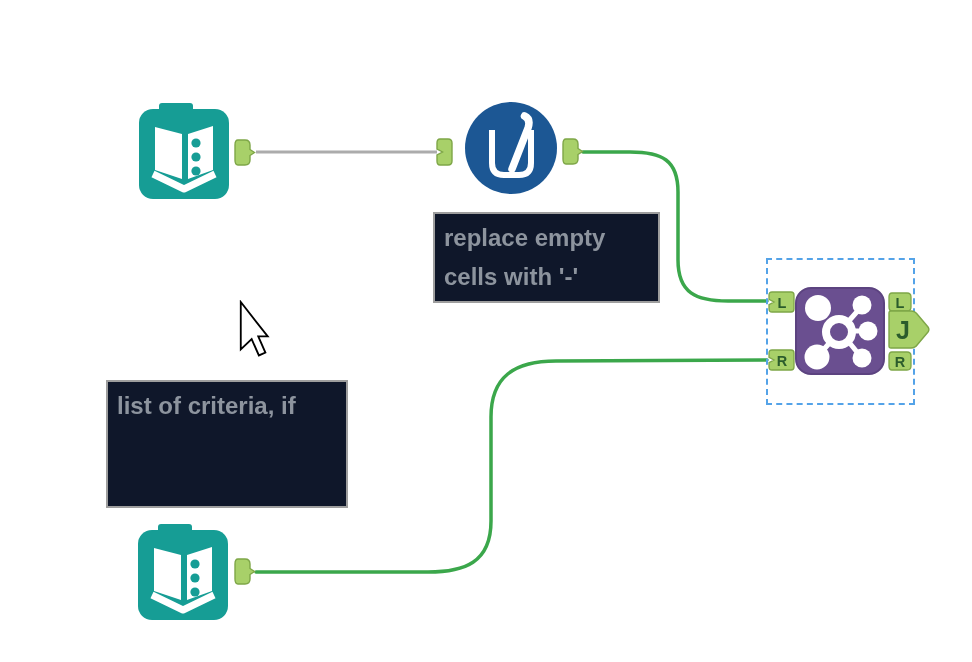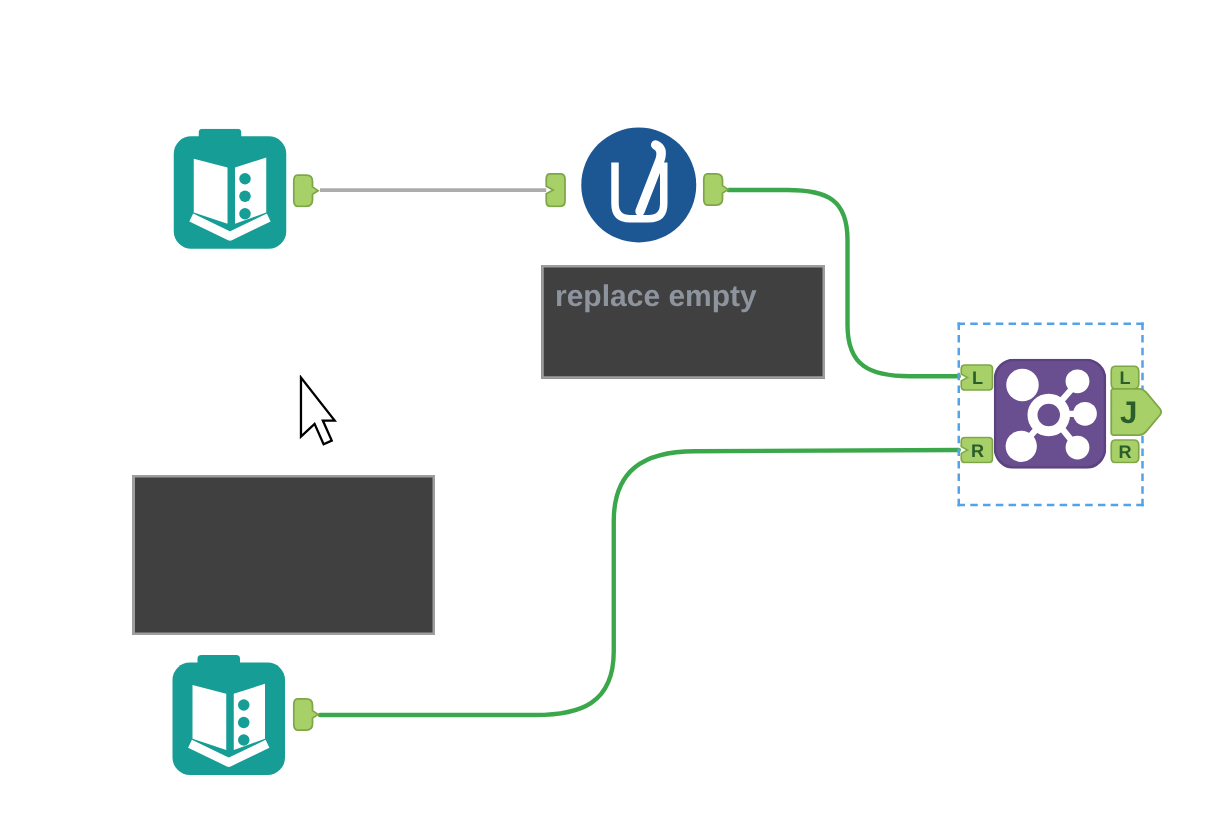--- a/index.html
+++ b/index.html
@@ -5,21 +5,21 @@
   * { margin:0; padding:0; box-sizing:border-box; }
   html,body { background:#ffffff; }
   .canvas {
     position:relative; width:972px; height:662px; background:#ffffff;
     font-family:"Liberation Sans", sans-serif; overflow:hidden;
   }
   .wires { position:absolute; left:0; top:0; z-index:1; }
   .tool { position:absolute; z-index:2; }
   .tool svg { display:block; position:absolute; }
   .annotation {
-    position:absolute; z-index:2; background:#404040;
+    position:absolute; z-index:2; background:#0f172a;
     border:2px solid #9e9e9e; color:#8d949e;
     font-weight:bold; font-size:24px; line-height:39px;
     padding:4px 9px; white-space:nowrap;
   }
   .annotation .line { white-space:nowrap; }
   .join-group { position:absolute; left:760px; top:250px; width:180px; height:165px; z-index:2; }
   .selection-rect {
     position:absolute; left:6px; top:8px; width:149px; height:147px;
     border:2px dashed #54a3e8; z-index:0;
   }
@@ -64,23 +64,25 @@
       <path d="M29 30 V63 Q29 75 41 75 H56 Q68 75 68 63 V30" stroke="#ffffff" stroke-width="6" fill="none"></path>
       <path d="M61.5 16 Q68 19 65 28 L49 69" stroke="#ffffff" stroke-width="7.5" fill="none" stroke-linecap="round"></path>
     </svg>
     <svg width="22" height="27" viewBox="0 0 22 27" style="left:126px; top:38px;">
       <path d="M4 1 H11 Q16 1 16 6 V10.5 L20.5 13.5 L16 16.5 V21 Q16 26 11 26 H4 Q1 26 1 21 V6 Q1 1 4 1 Z" fill="#a8d069" stroke="#7ea647" stroke-width="1.4"></path>
     </svg>
   </div>
 
   <div class="annotation" style="left:433px; top:212px; width:227px; height:91px;">
     <div class="line">replace empty</div>
+    <div class="line">cells with '-'</div>
   </div>
 
   <div class="annotation" style="left:106px; top:380px; width:242px; height:128px;">
+    <div class="line">list of criteria, if</div>
   </div>
 
   <div class="join-group">
     <div class="selection-rect"></div>
 
     <svg width="27" height="22" viewBox="0 0 27 22" style="position:absolute; left:8px; top:41px;">
       <path d="M4 1 H23 Q26 1 26 4 V18 Q26 21 23 21 H4 Q1 21 1 18 V13.7 L6 11 L1 8.3 V4 Q1 1 4 1 Z" fill="#a8d069" stroke="#7ea647" stroke-width="1.3"></path>
       <text x="14" y="16.5" text-anchor="middle" font-size="14.5" class="anchor-label">L</text>
     </svg>
 

